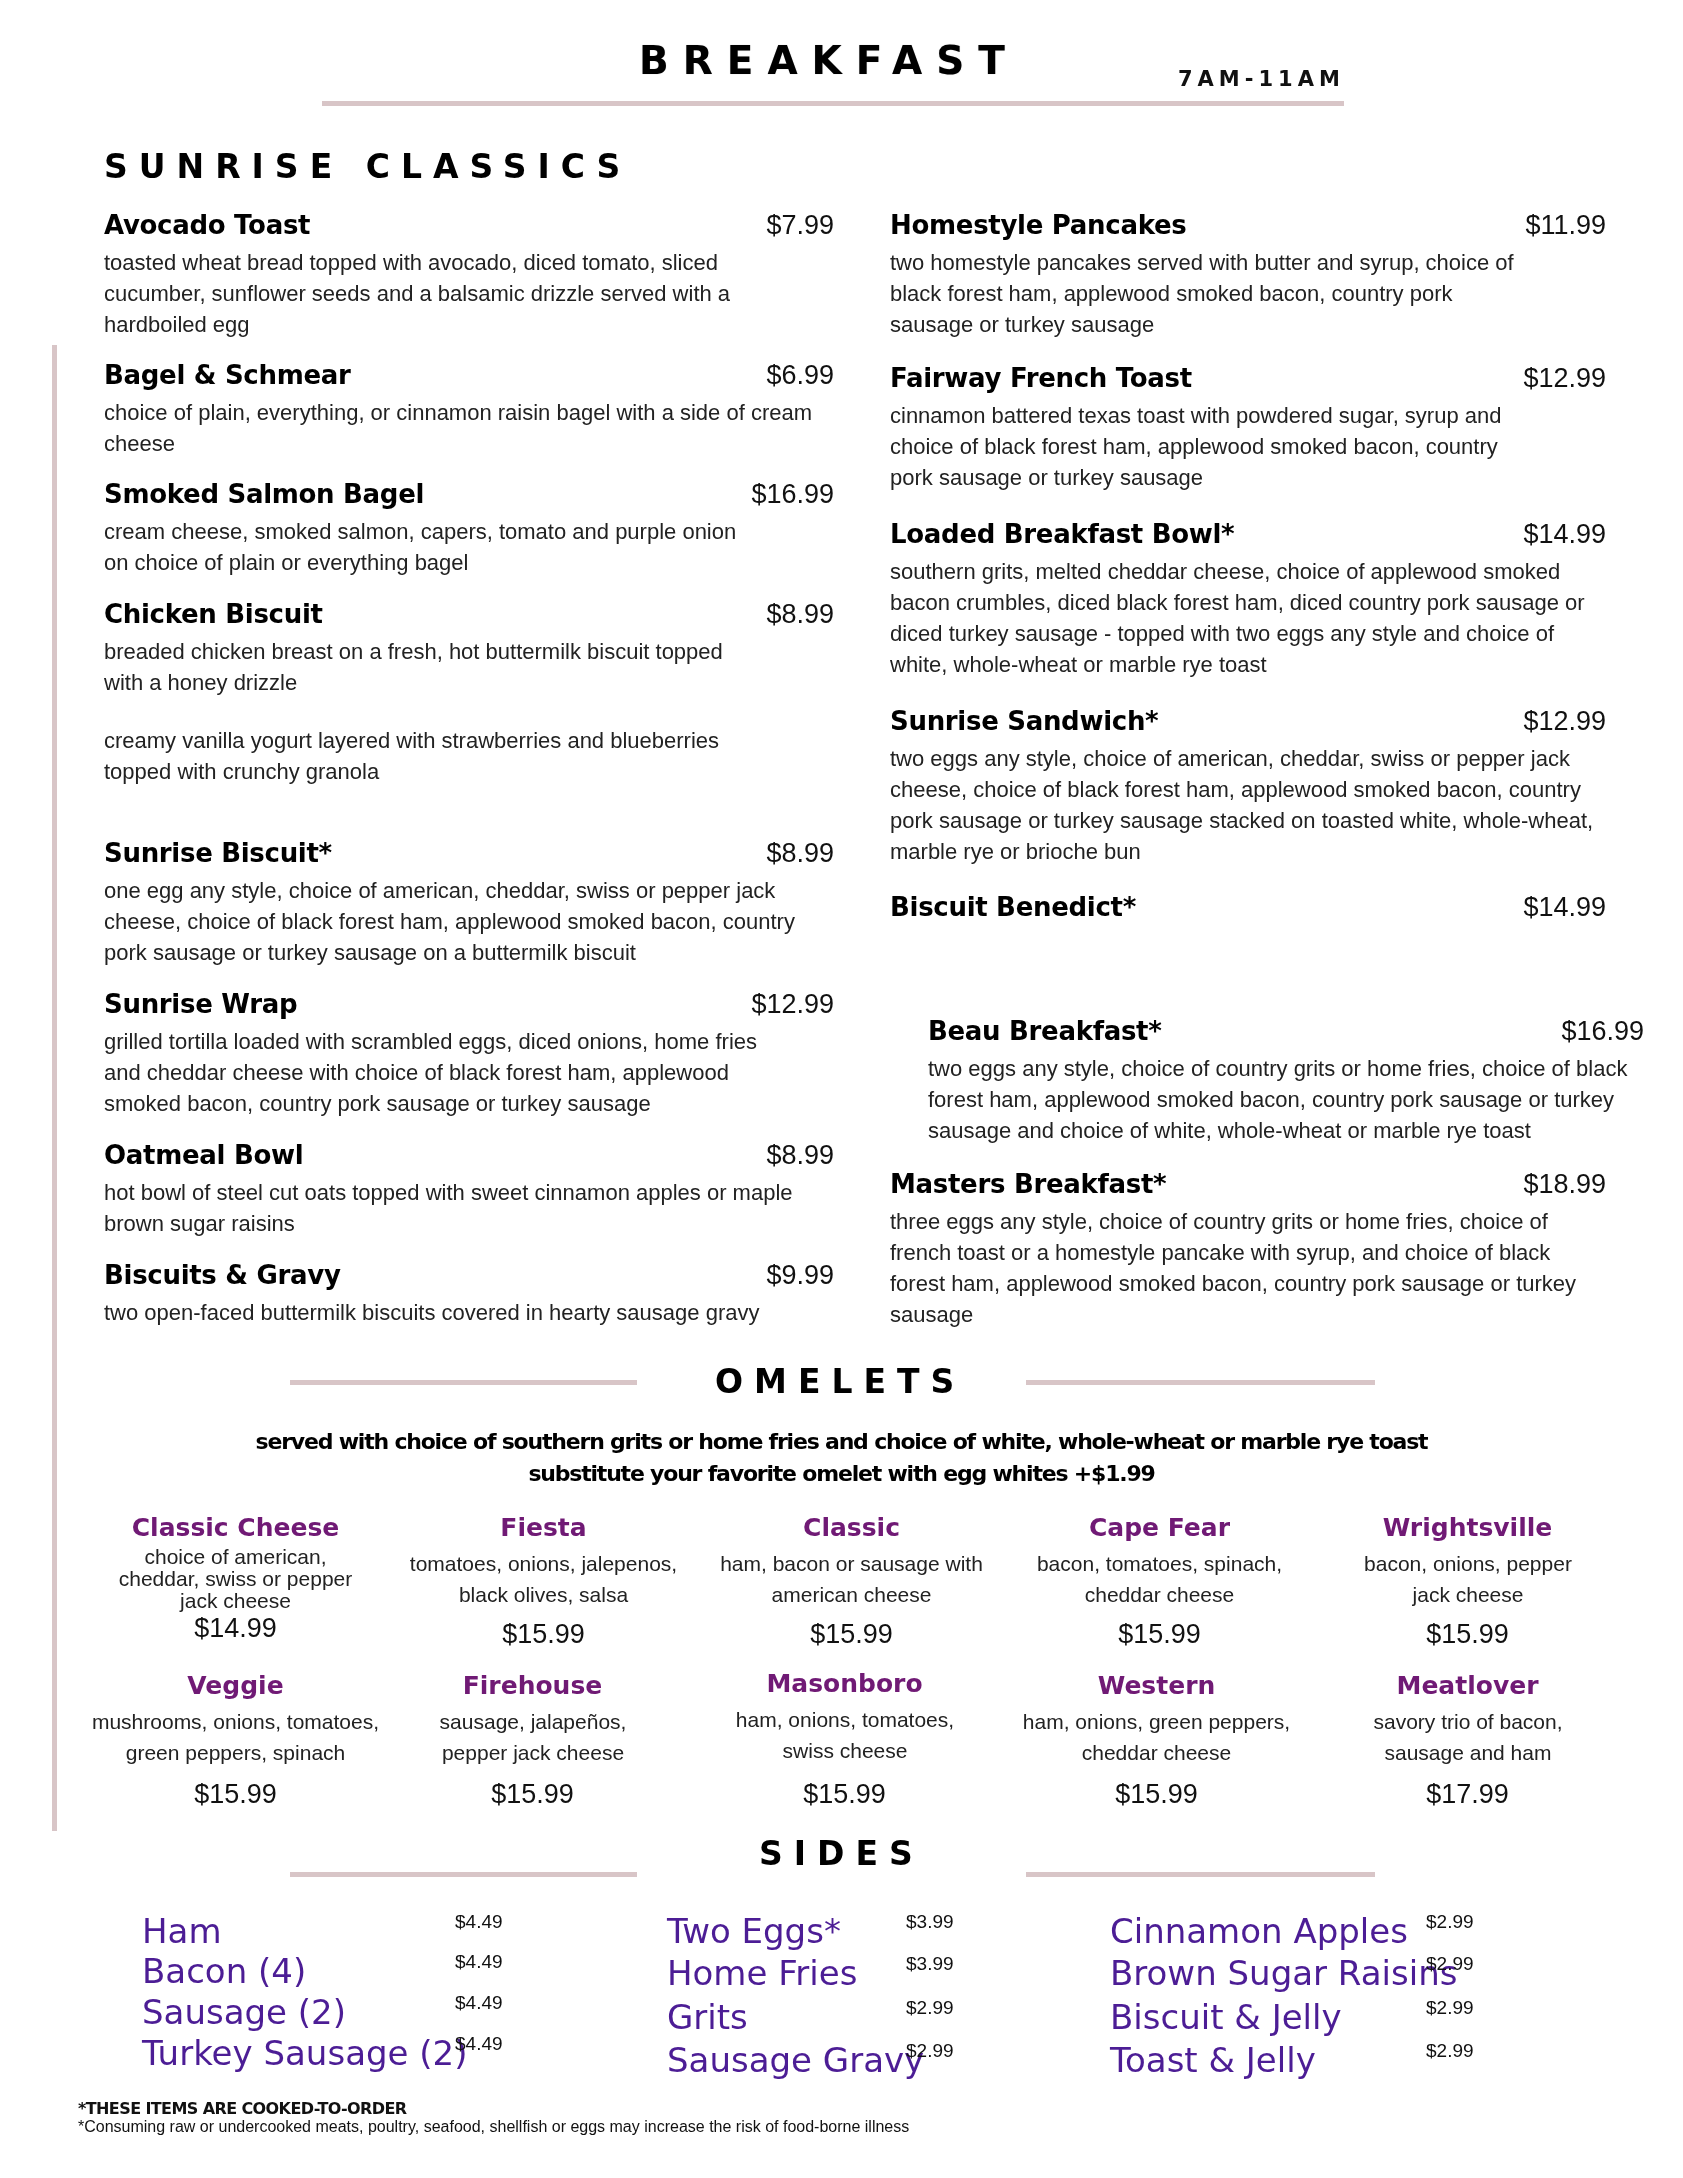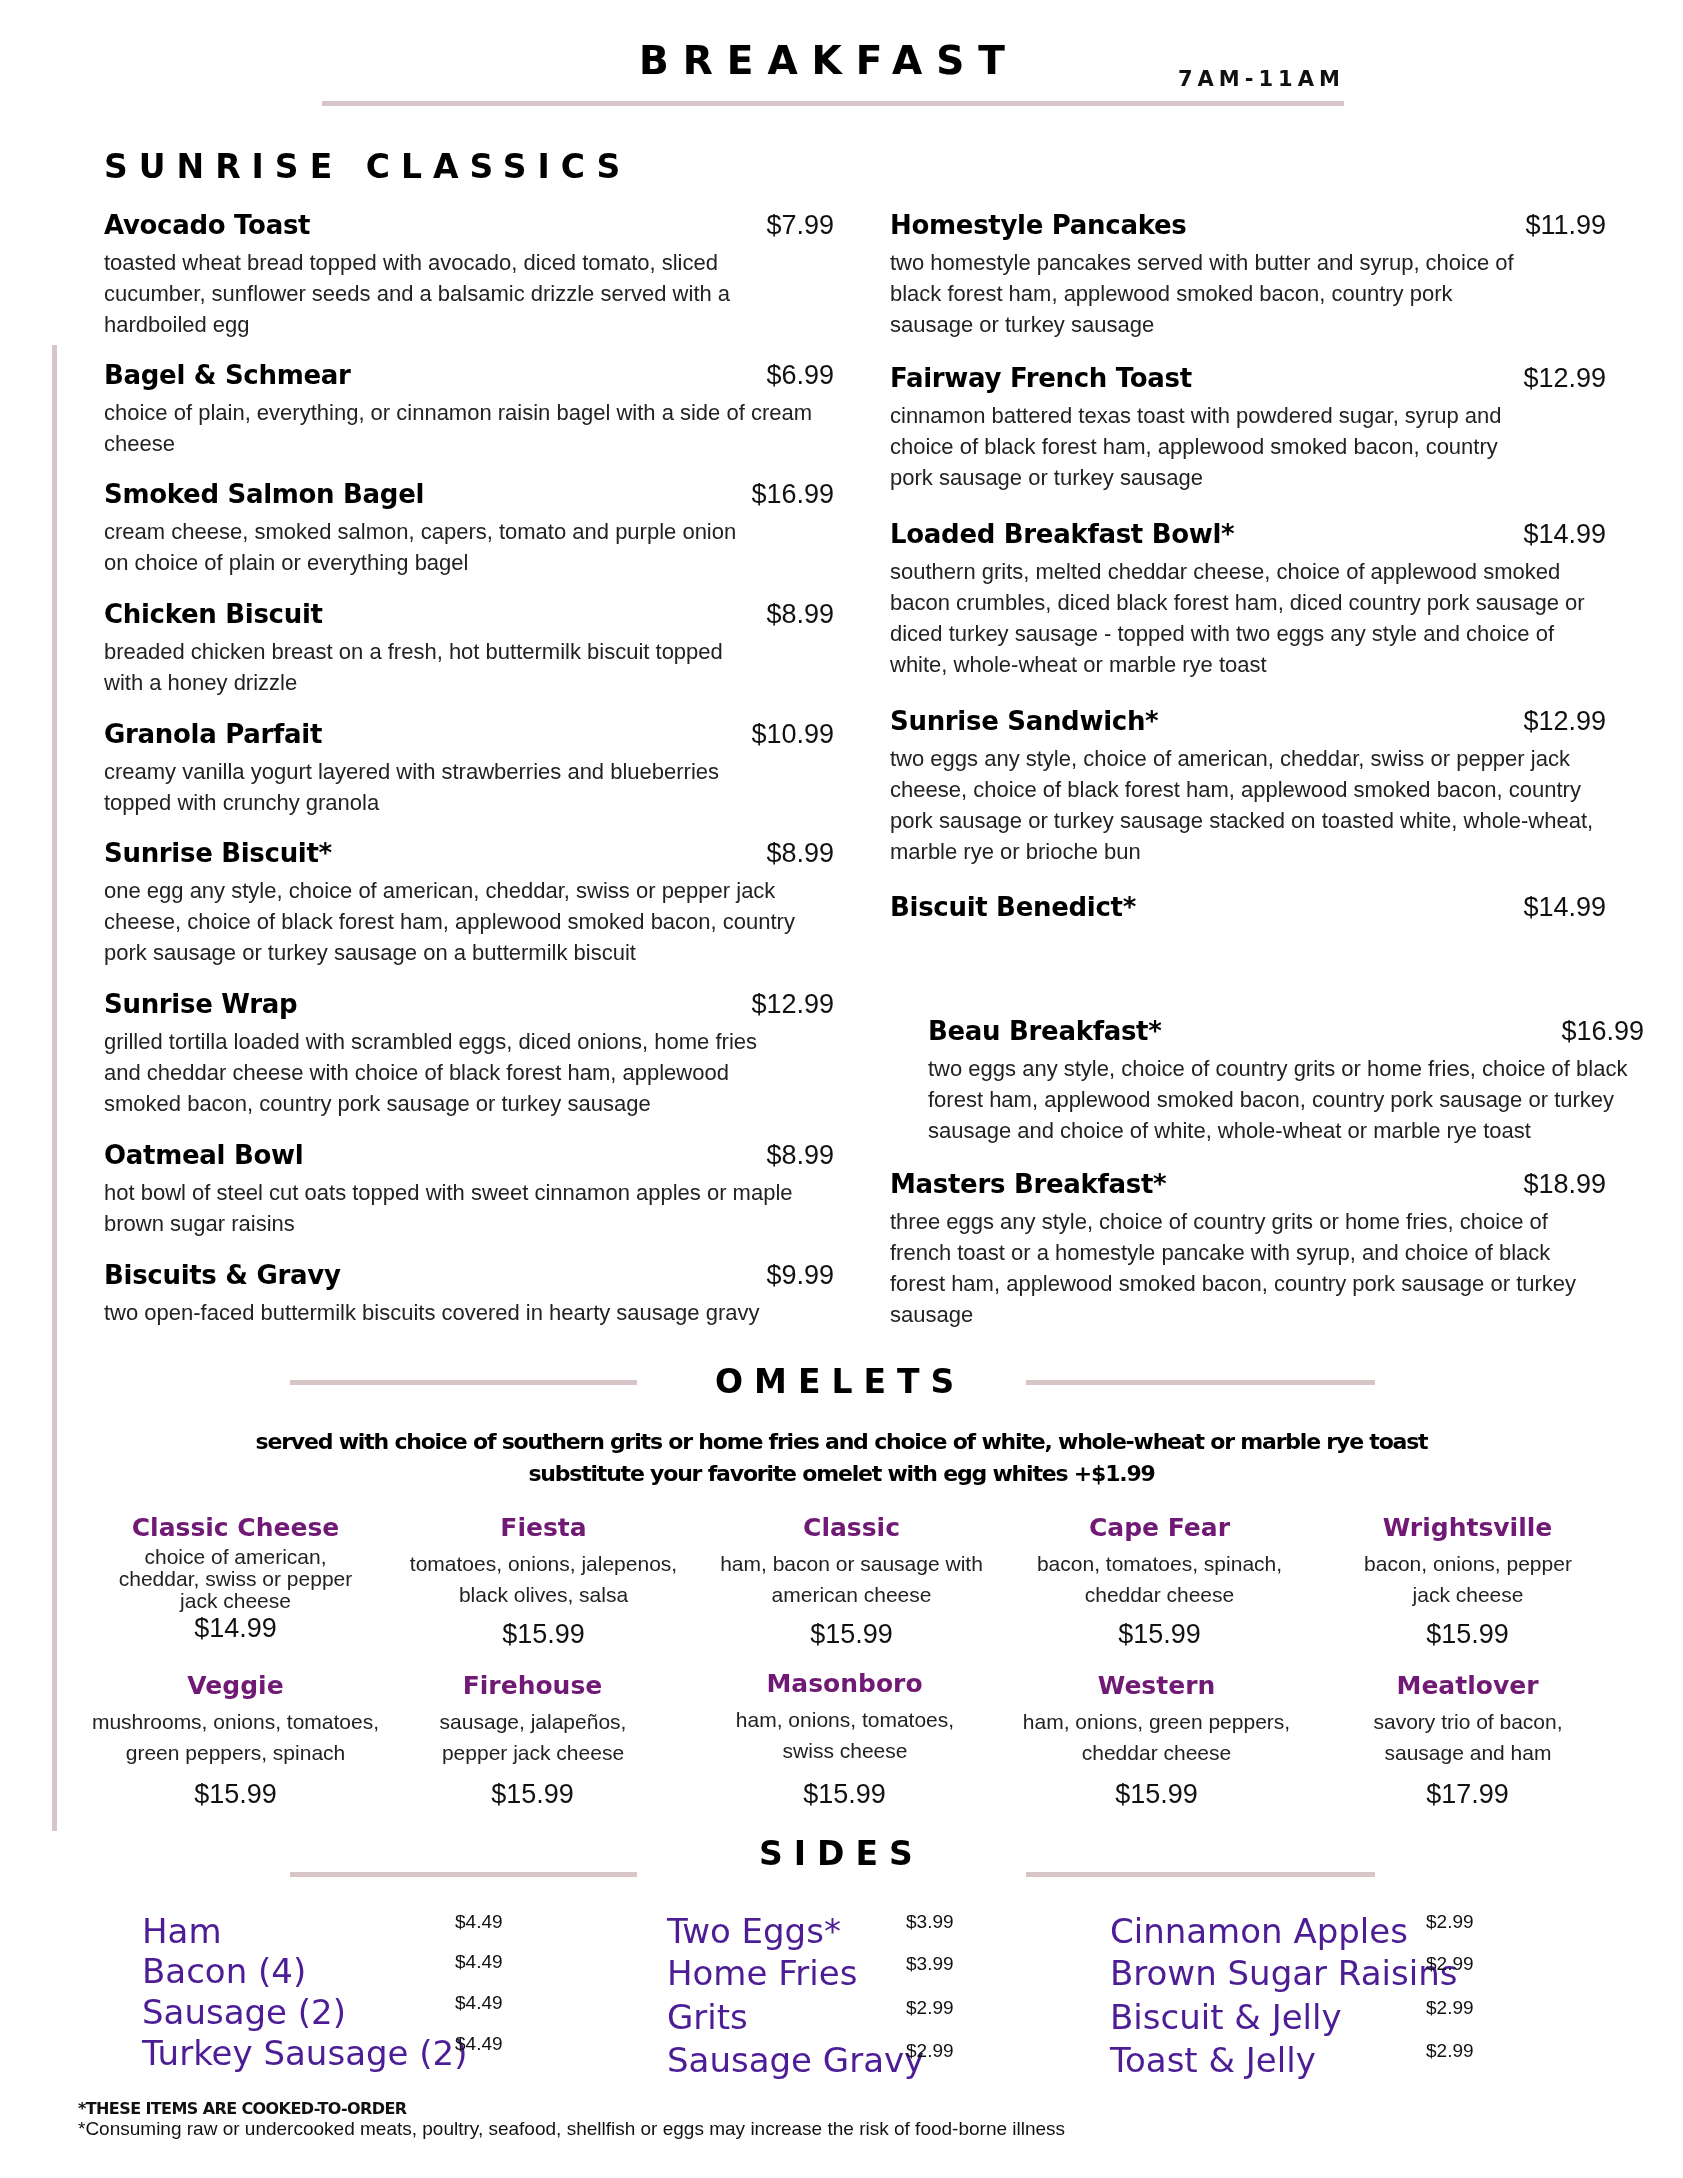--- a/index.html
+++ b/index.html
@@ -16,21 +16,21 @@
   .item-price { font-family:"Liberation Sans", sans-serif; font-size:27px; color:#111; }
   .item-desc { font-family:"Liberation Sans Narrow","Liberation Sans", sans-serif; font-size:22px; line-height:31px; color:#222; margin-top:6px; }
   .om-note { font-family:"DejaVu Sans", sans-serif; font-weight:bold; font-size:22px; letter-spacing:-1.2px; text-align:center; line-height:32px; color:#000; }
   .om { position:absolute; width:297px; text-align:center; }
   .om-name { font-family:"DejaVu Sans", sans-serif; font-weight:bold; font-size:25px; color:#701a75; }
   .om-desc { font-family:"Liberation Sans", sans-serif; font-size:21px; line-height:31px; color:#222; margin-top:6px; }
   .om-price { font-family:"Liberation Sans", sans-serif; font-size:27px; color:#111; }
   .side-name { position:absolute; font-family:"DejaVu Sans", sans-serif; font-weight:normal; font-size:34px; white-space:nowrap; color:#4c1d95; }
   .side-price { position:absolute; font-family:"Liberation Sans", sans-serif; font-size:19px; white-space:nowrap; color:#111; }
   .foot1 { font-family:"DejaVu Sans", sans-serif; font-weight:bold; font-size:16px; letter-spacing:-0.6px; }
-  .foot2 { font-family:"Liberation Sans", sans-serif; font-size:19px; }
+  .foot2 { font-family:"Liberation Sans", sans-serif; font-size:16px; }
 </style>
 </head>
 <body>
 
 <div class="abs title" style="left:639px; top:38px; font-size:39px;">BREAKFAST</div>
 <div class="abs hours" style="left:1178px; top:67px;">7AM-11AM</div>
 <div class="rule" style="left:322px; top:101px; width:1022px;"></div>
 
 <div class="abs section-h" style="left:104px; top:147px;">SUNRISE CLASSICS</div>
 <div class="vbar" style="left:52px; top:345px; height:1486px;"></div>
@@ -57,24 +57,20 @@
   <div class="item-desc" style="width:644px;">cream cheese, smoked salmon, capers, tomato and purple onion on choice of plain or everything bagel</div>
 </div>
 <div class="item" style="left:104px; top:599px; width:730px;">
   <div class="item-row">
       <span class="item-name">Chicken Biscuit</span>
       <span class="item-price">$8.99</span>
     </div>
   <div class="item-desc" style="width:653px;">breaded chicken breast on a fresh, hot buttermilk biscuit topped with a honey drizzle</div>
 </div>
 <div class="item" style="left:104px; top:719px; width:730px;">
-  <div class="item-row">
-      <span class="item-name">Granola Parfait</span>
-      <span class="item-price">$10.99</span>
-    </div>
   <div class="item-desc" style="width:653px;">creamy vanilla yogurt layered with strawberries and blueberries topped with crunchy granola</div>
 </div>
 <div class="item" style="left:104px; top:838px; width:730px;">
   <div class="item-row">
       <span class="item-name">Sunrise Biscuit*</span>
       <span class="item-price">$8.99</span>
     </div>
   <div class="item-desc" style="width:693px;">one egg any style, choice of american, cheddar, swiss or pepper jack cheese, choice of black forest ham, applewood smoked bacon, country pork sausage or turkey sausage on a buttermilk biscuit</div>
 </div>
 <div class="item" style="left:104px; top:989px; width:730px;">

